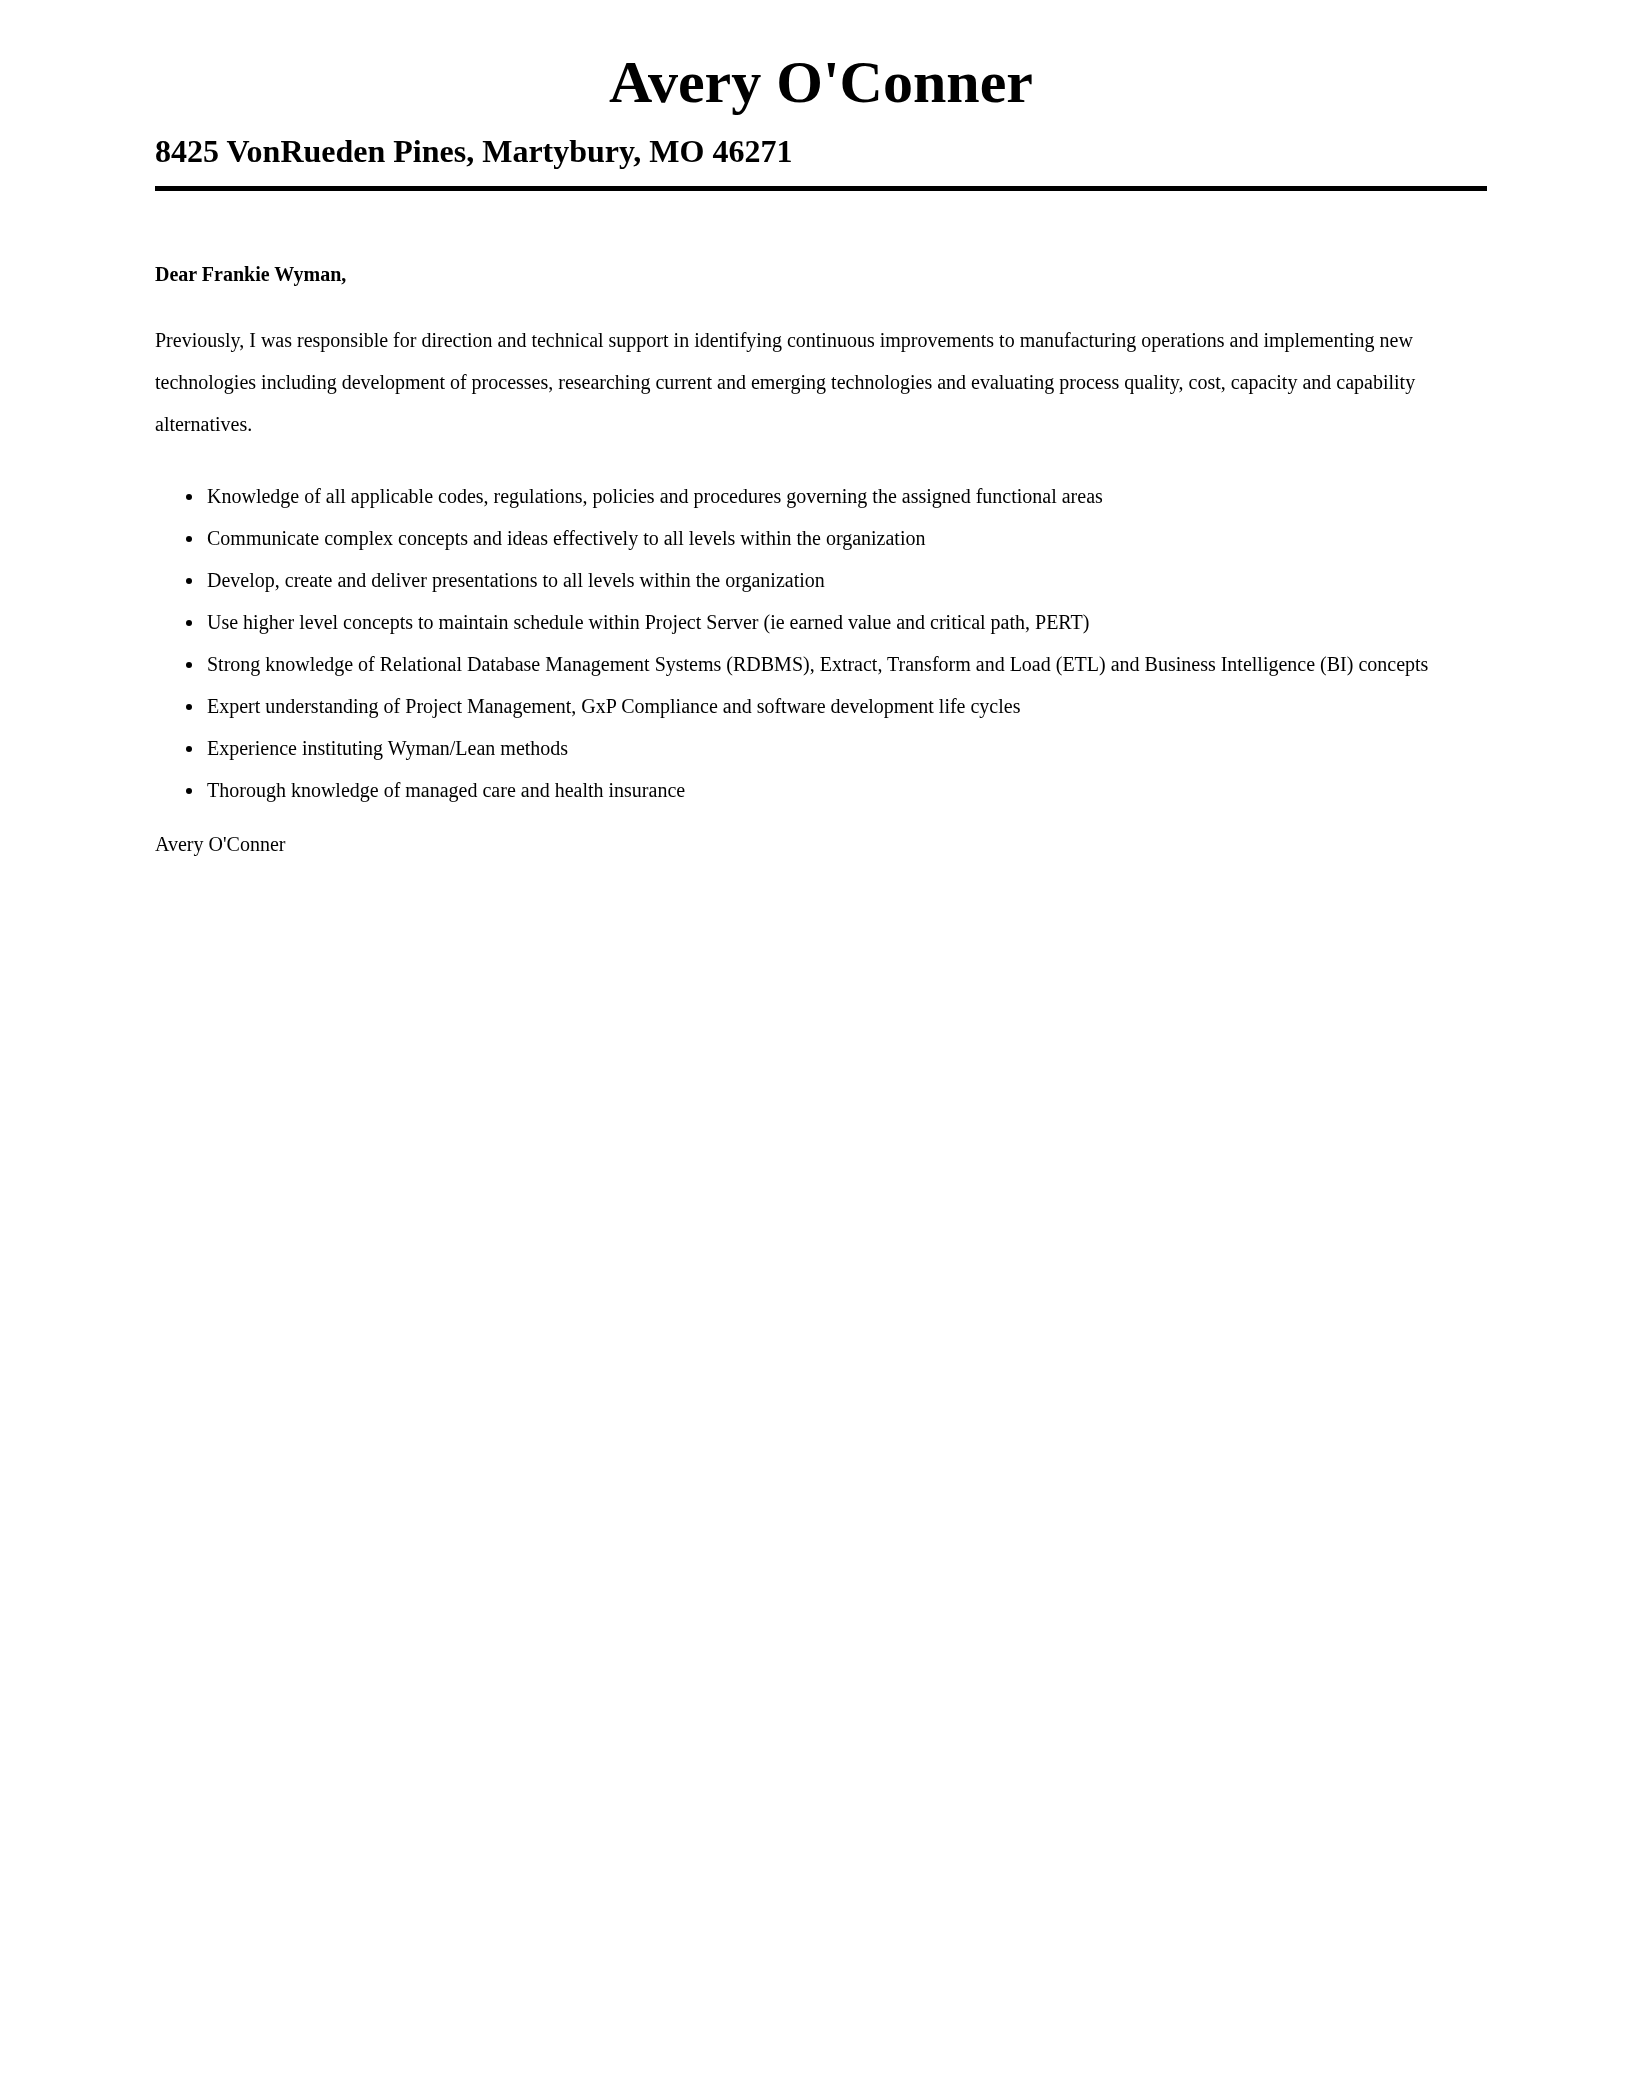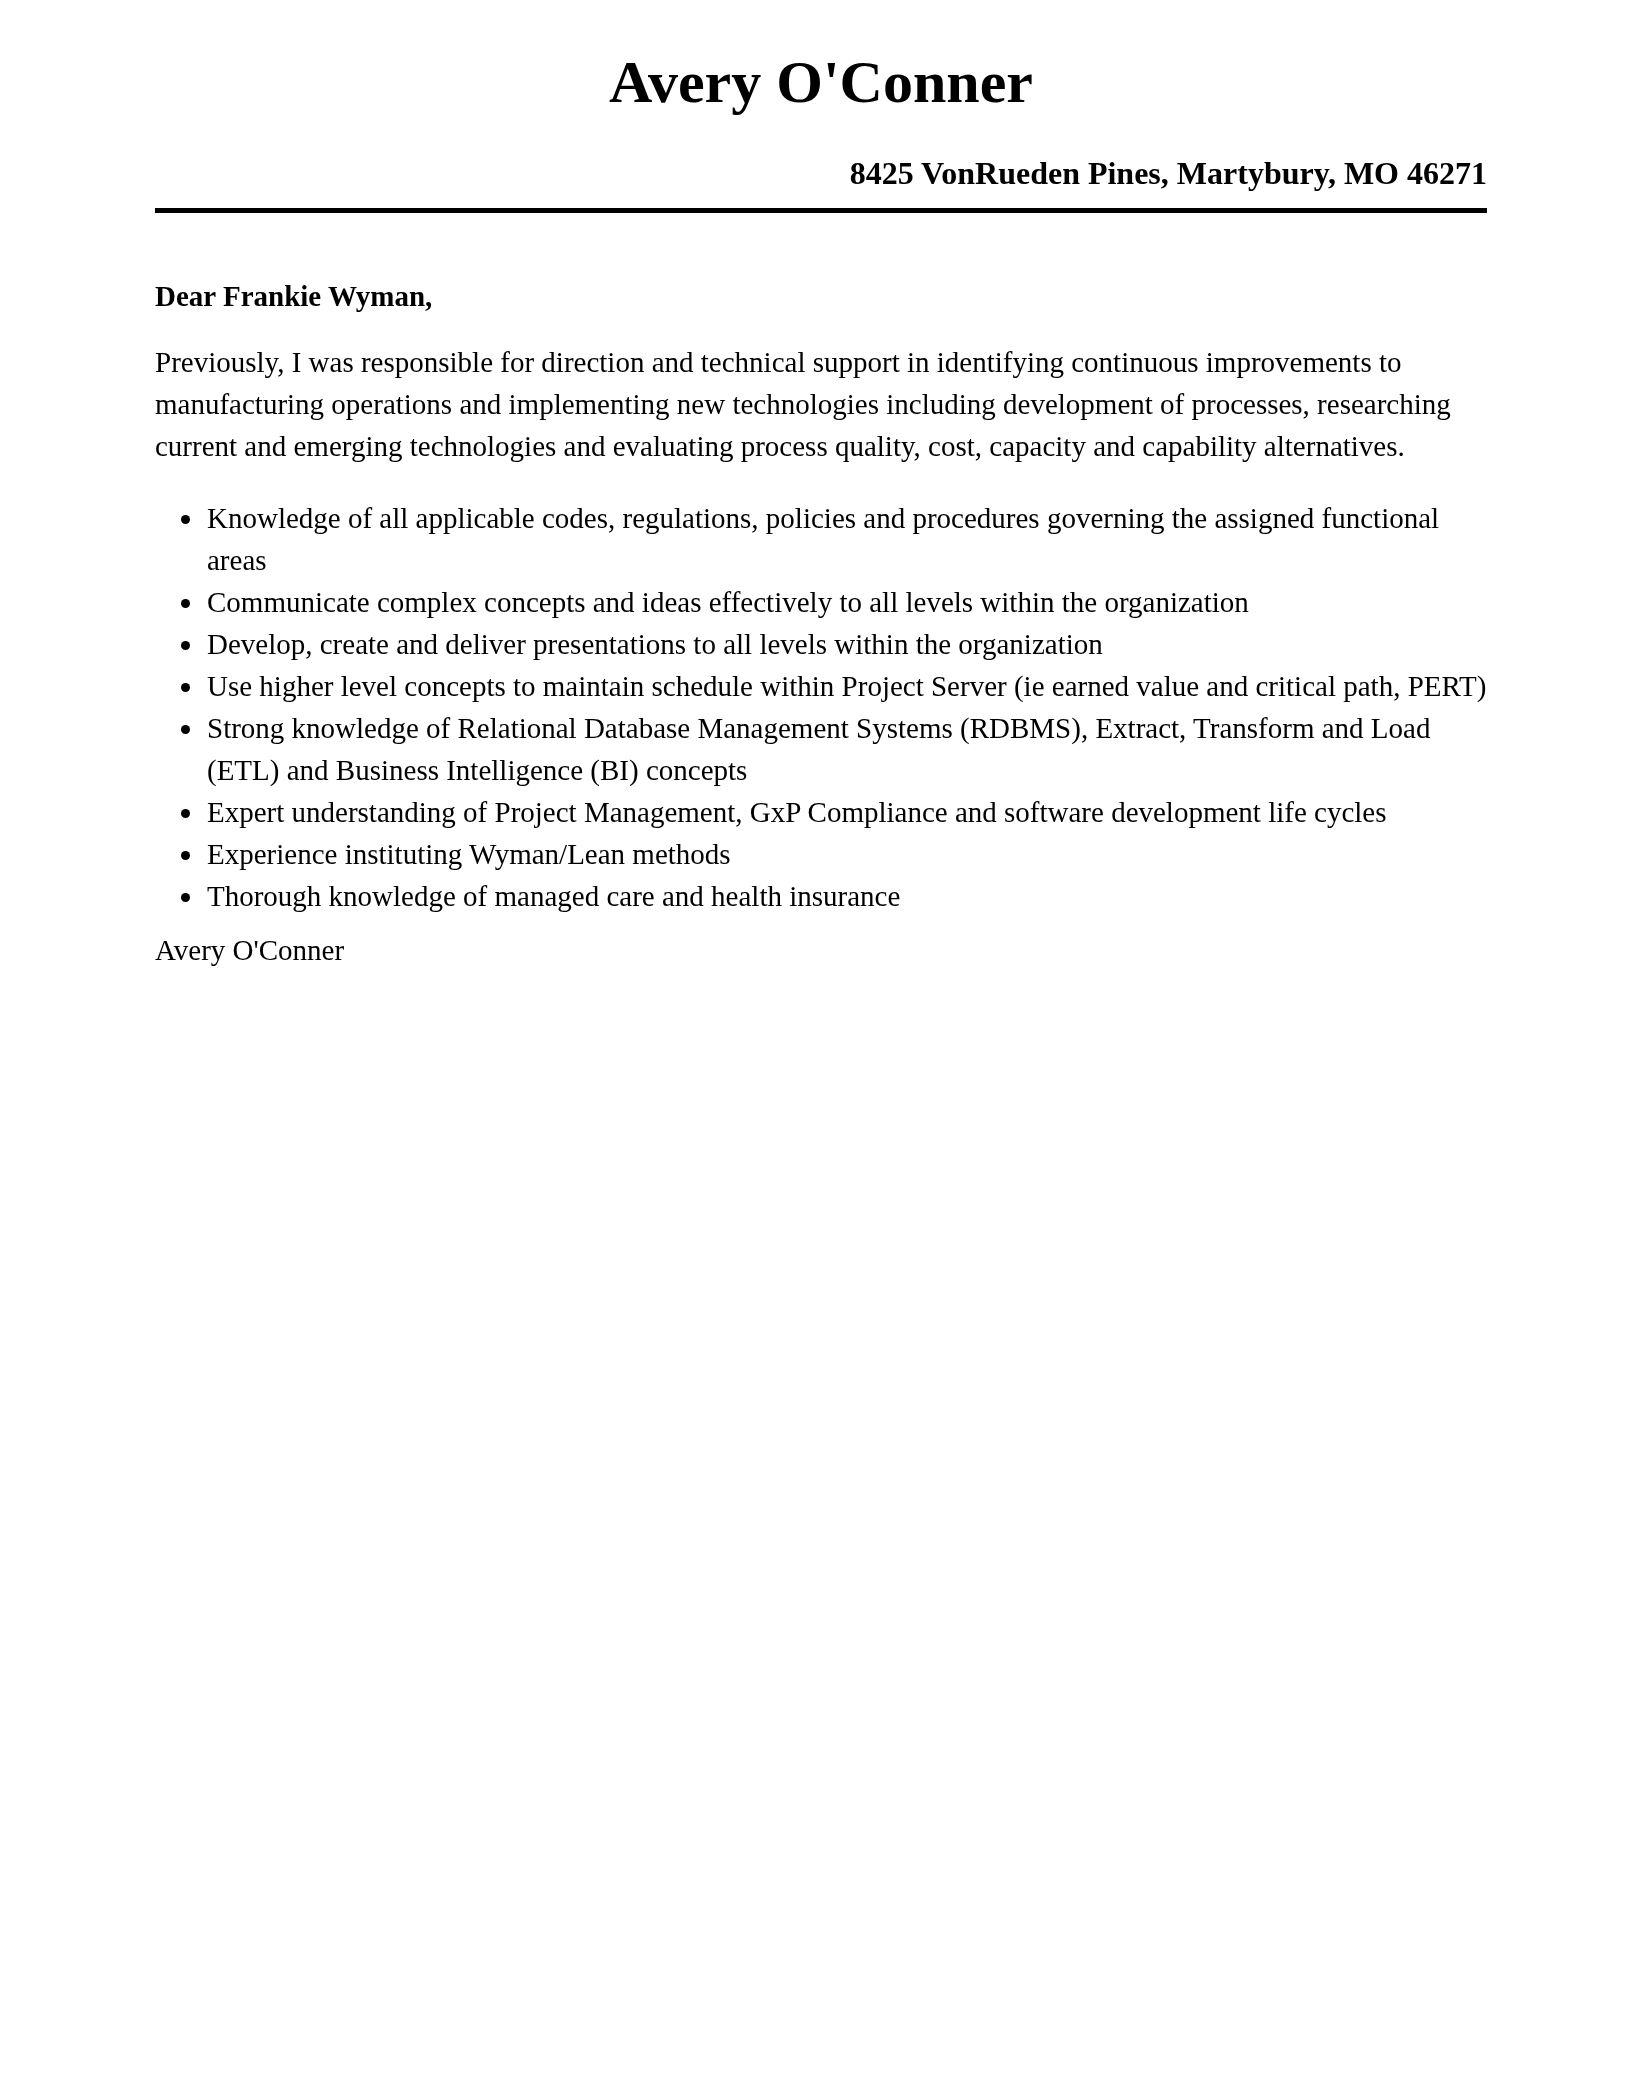--- a/index.html
+++ b/index.html
@@ -21,34 +21,34 @@
     background: #ffffff;
   }
   header h1 {
     margin: 0;
     text-align: center;
     font-size: 60px;
     font-weight: bold;
     line-height: 1.15;
   }
   .address {
-    margin-top: 38px;
-    text-align: right;
+    margin-top: 16px;
+    text-align: left;
     font-size: 32px;
     font-weight: bold;
     line-height: 1.15;
   }
   .rule {
     margin-top: 16px;
     height: 5px;
     background: #000000;
   }
   main {
     margin-top: 62px;
-    font-size: 29px;
+    font-size: 20px;
     line-height: 42px;
   }
   main p {
     margin: 0 0 24px 0;
   }
   .salutation {
     font-weight: bold;
   }
   ul.requirements {
     margin: 30px 0 12px 0;

